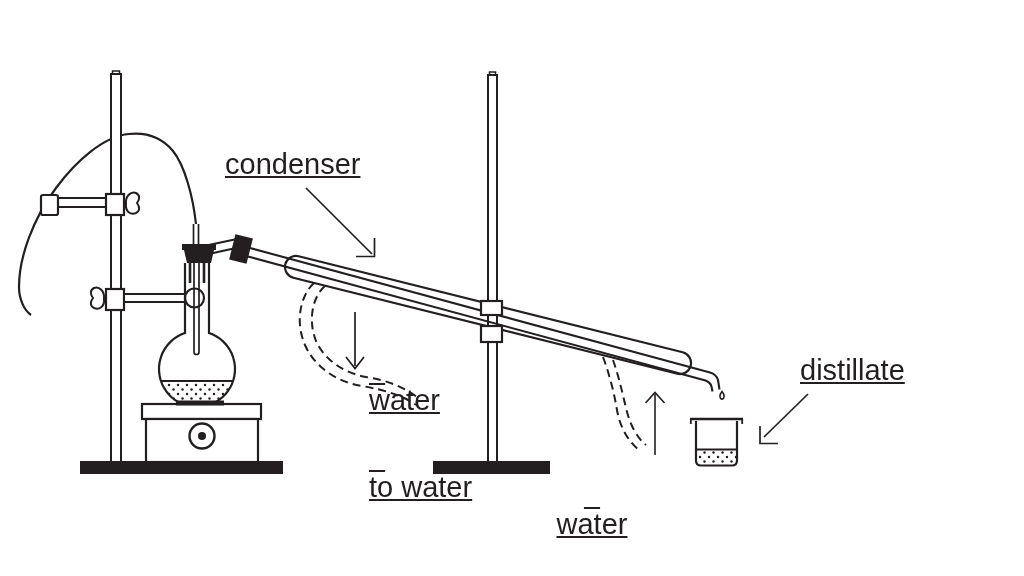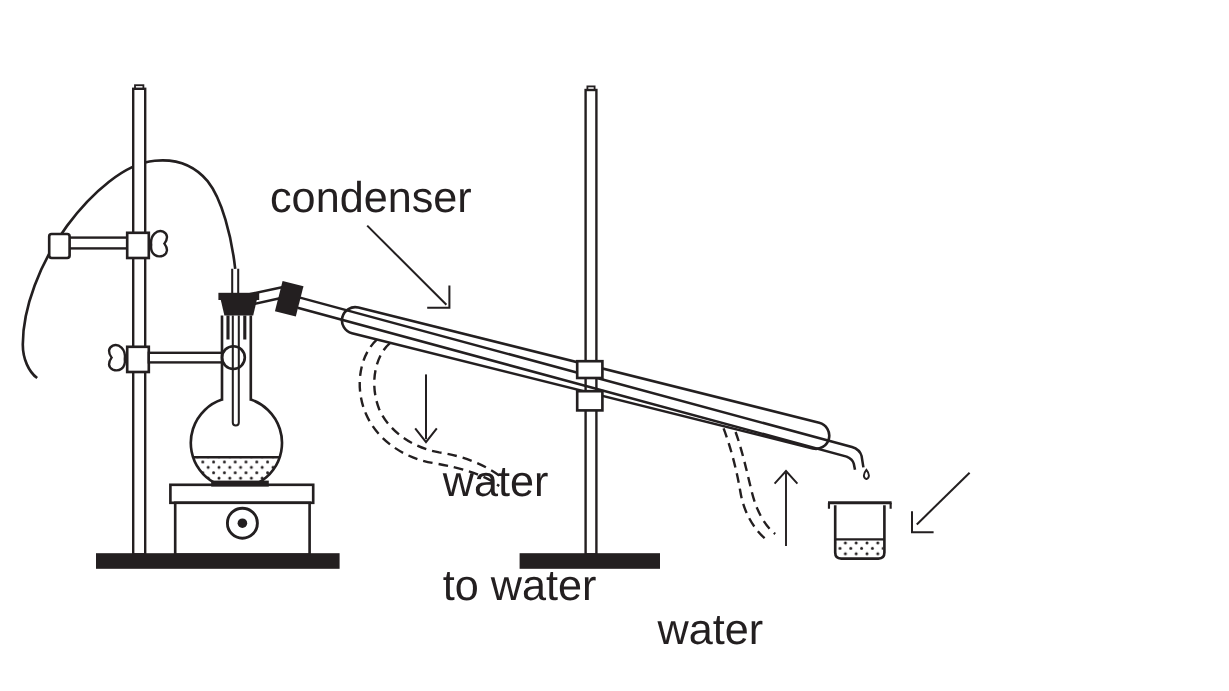--- a/index.html
+++ b/index.html
@@ -2,22 +2,22 @@
 <html><head>
 <meta charset="utf-8">
 <style>
   html,body{margin:0;padding:0;background:#ffffff;}
   #stage{
     position:relative;width:1024px;height:576px;background:#ffffff;overflow:hidden;
     font-family:"Liberation Sans","DejaVu Sans",sans-serif;
   }
   #art{position:absolute;left:0;top:0;}
   .lbl{
-    position:absolute;color:#231f20;font-size:36px;line-height:29px;
-    white-space:pre;letter-spacing:0px;
+    position:absolute;color:#231f20;font-size:29px;line-height:29px;
+    white-space:pre;letter-spacing:0px;text-decoration:underline;
   }
   .lbl.center{text-align:center;}
 </style>
 </head>
 <body>
 
 <div id="stage">
 
 <svg id="art" width="1024" height="576" viewBox="0 0 1024 576">
   <defs>
@@ -131,14 +131,15 @@
 <div class="lbl" style="left:369px;top:328px">
   <div>water</div>
   <div>to water</div>
 </div>
 
 <div class="lbl center" style="left:500px;top:452px;width:184px">
   <div>water</div>
   
 </div>
 
+<div class="lbl" style="left:800px;top:356px">distillate</div>
 
 </div>
 
 </body></html>

